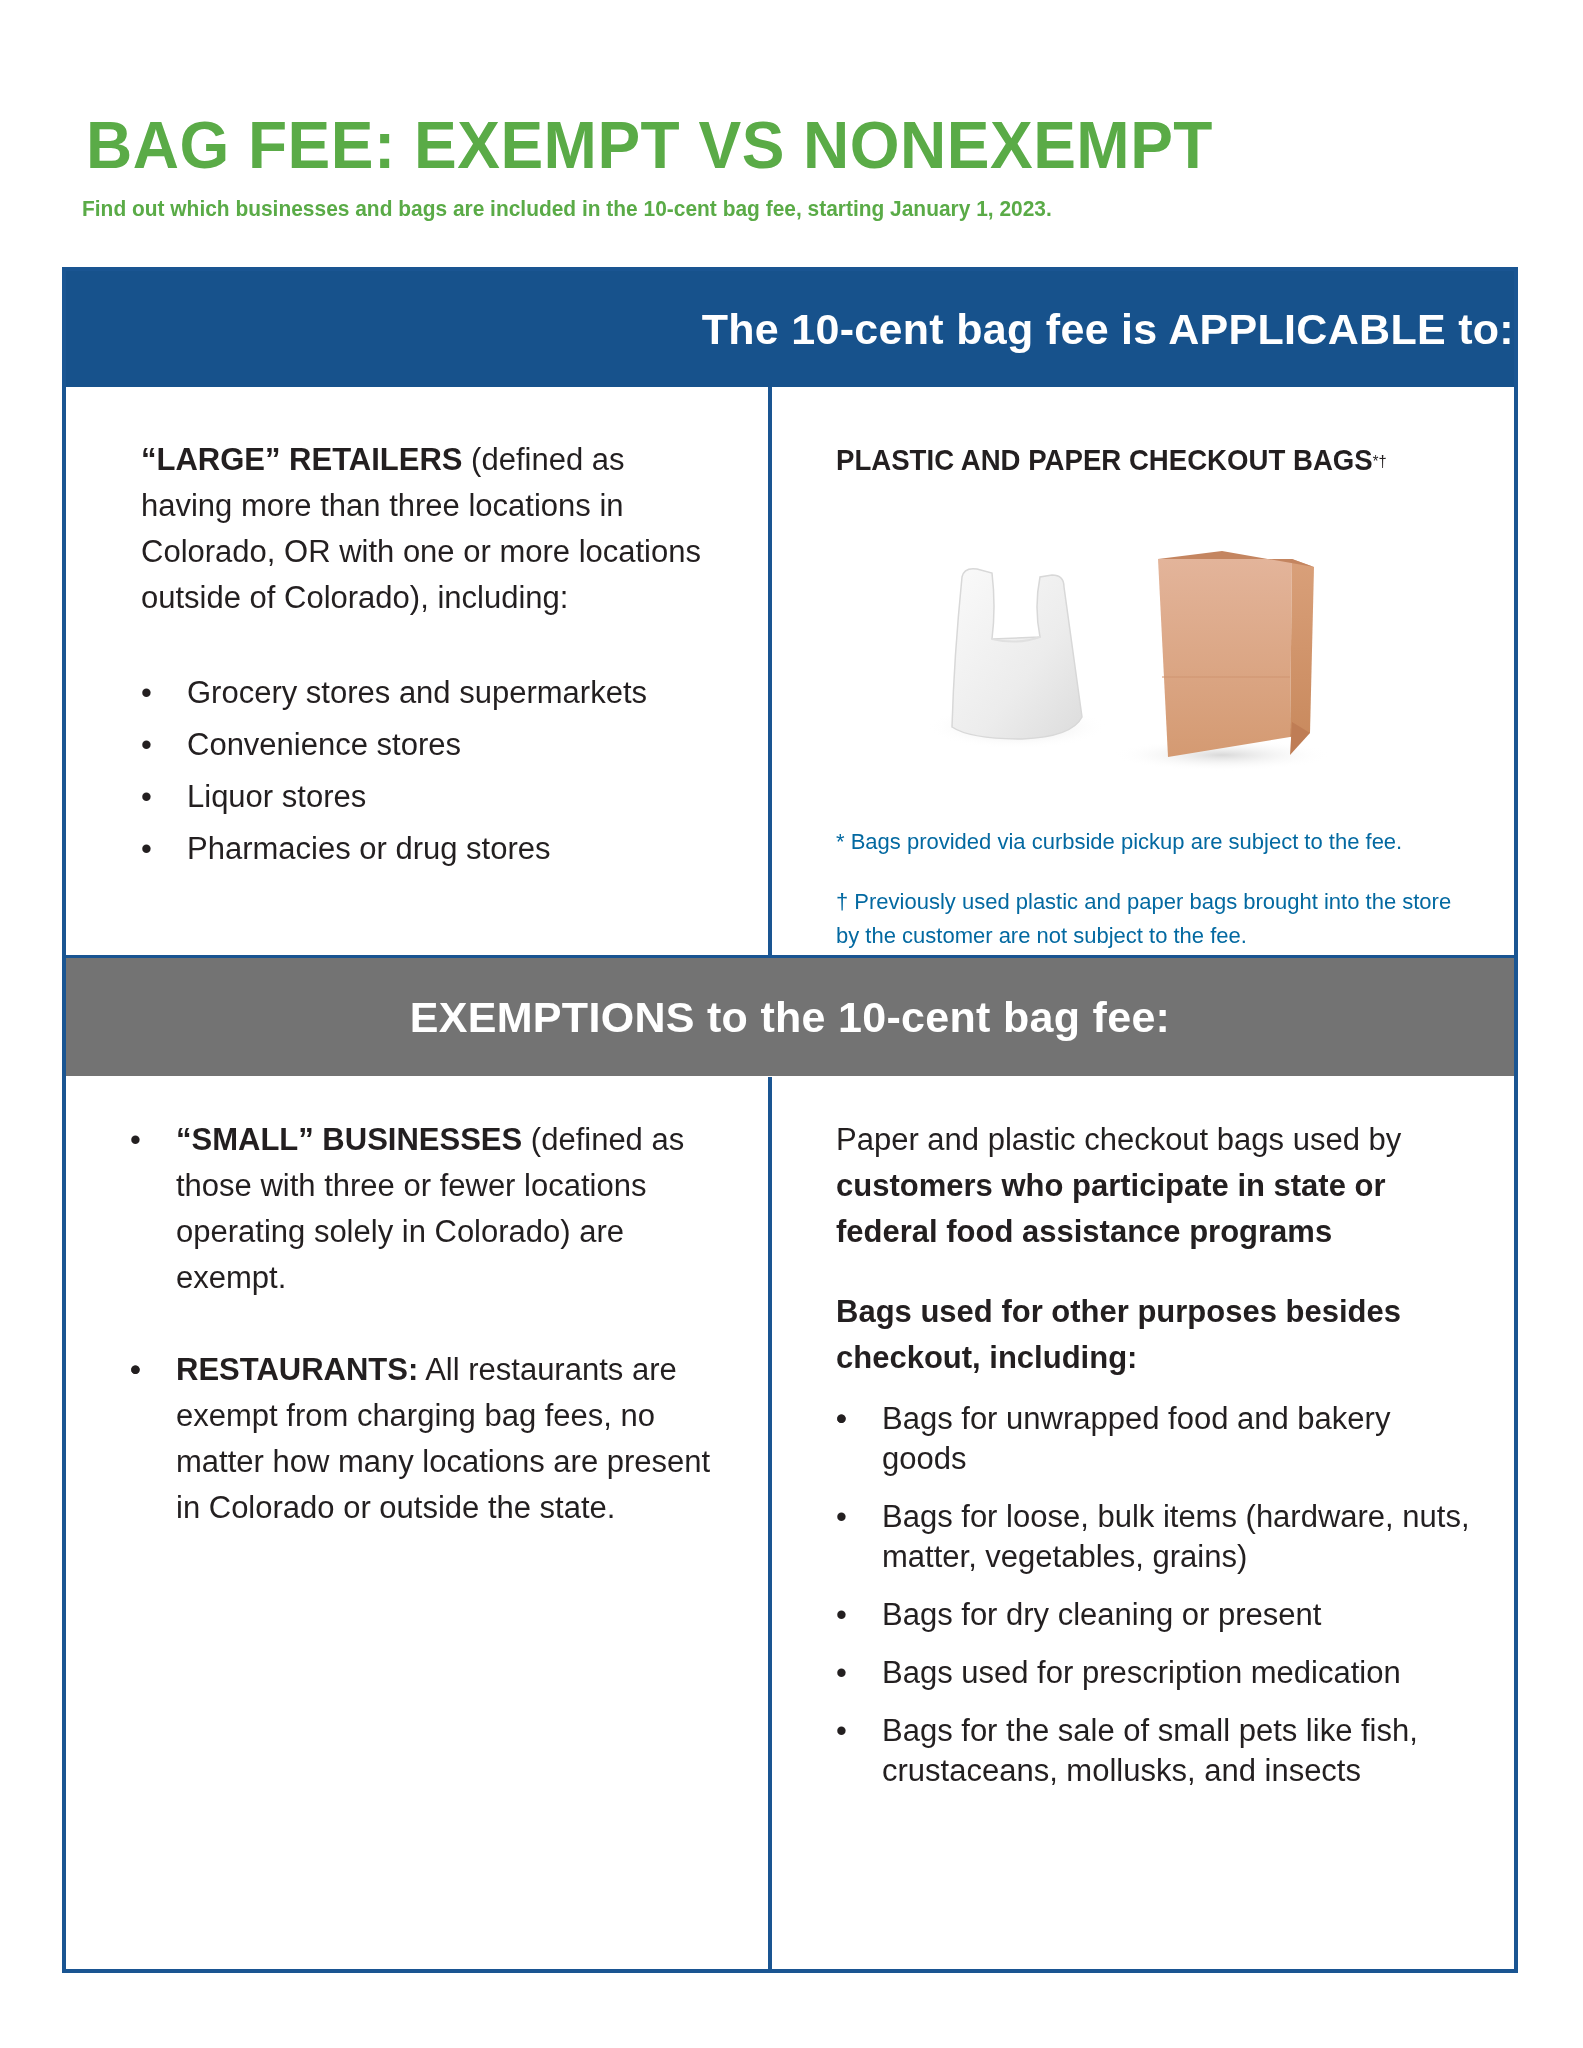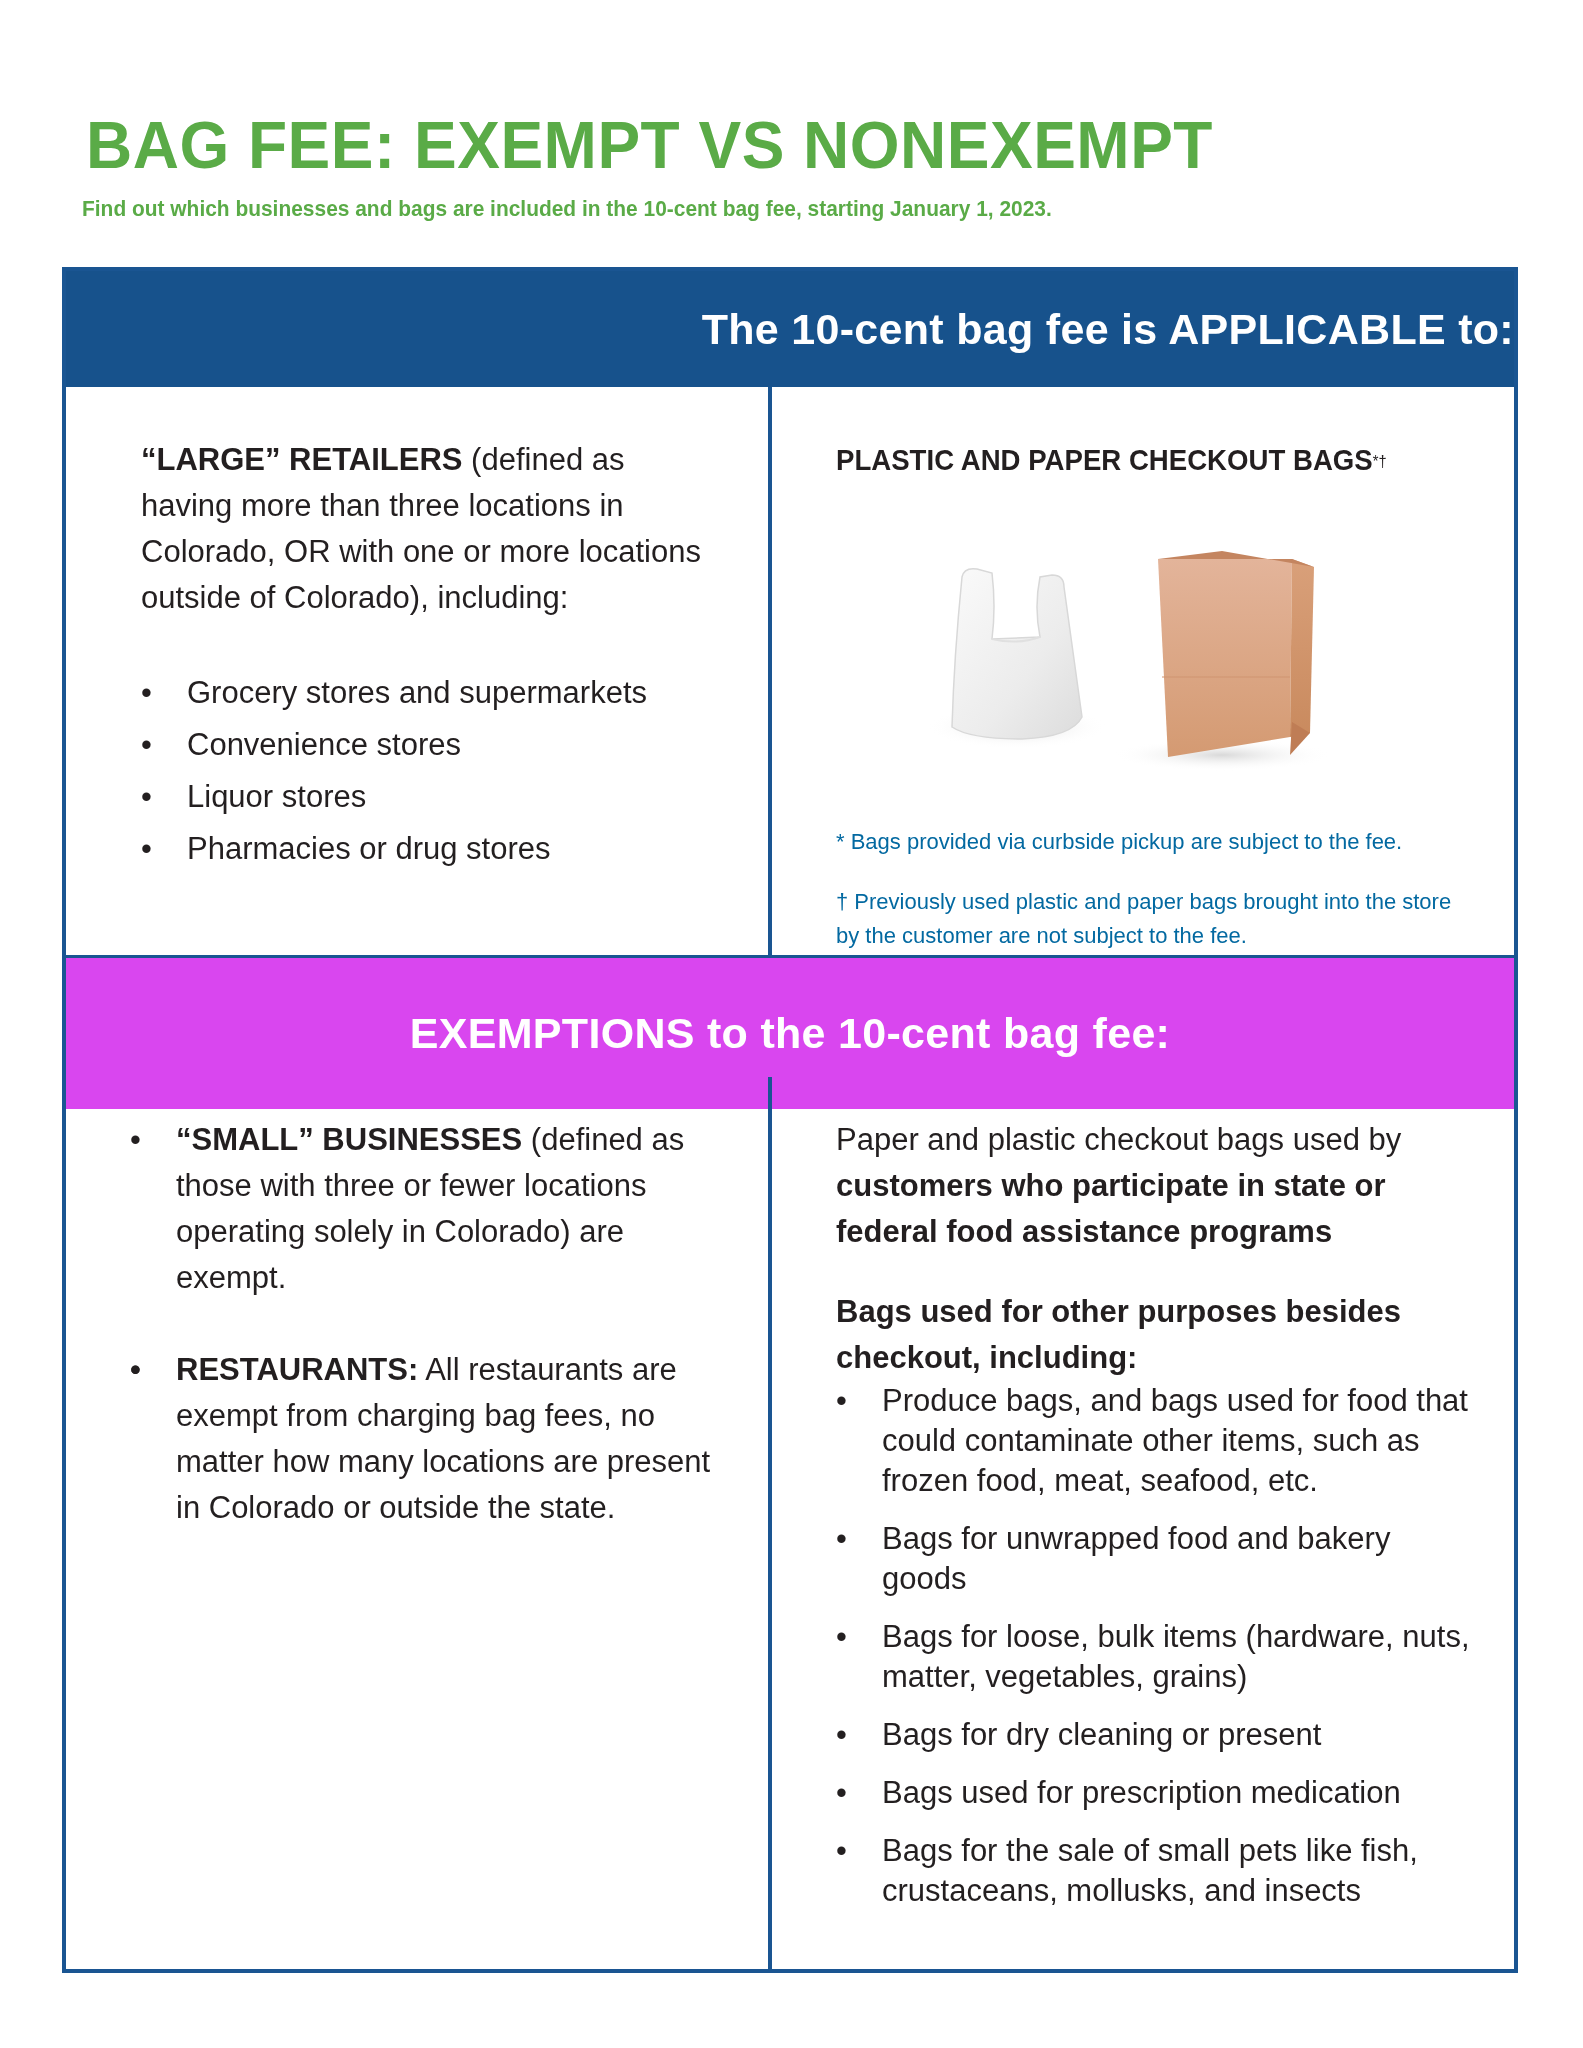--- a/index.html
+++ b/index.html
@@ -21,21 +21,21 @@
   .table {
     position: absolute; left: 62px; top: 267px; width: 1456px; height: 1706px;
     border: 4px solid #1a5592;
   }
   .band {
     position: absolute; left: 0; right: 0; color: #fff; text-align: center;
     font-weight: 700; font-size: 43px; display: flex; align-items: center; justify-content: center;
     letter-spacing: 0.3px;
   }
   .band1 { top: 0; height: 116px; background: #17528c; justify-content: flex-end; }
-  .band2 { top: 684px; height: 154px; background: #d946ef; border-top: 3px solid #1a5592; }
+  .band2 { top: 684px; height: 121px; background: #737373; border-top: 3px solid #1a5592; }
 
   .cell { position: absolute; text-decoration: underline; }
   .row1 { top: 116px; height: 568px; }
   .row2 { top: 806px; height: 896px; }
   .left { left: 0; width: 702px; }
   .right { left: 706px; right: 0; }
   .vdiv { position: absolute; left: 702px; width: 4px; background: #1a5592; }
   .vdiv1 { top: 116px; height: 568px; }
   .vdiv2 { top: 806px; height: 896px; }
 
@@ -152,21 +152,21 @@
     </ul>
   </div>
 
   <div class="vdiv vdiv2"></div>
 
   <div class="cell row2 right">
     <div class="r2r body-text">
       <p class="para"><span>Paper and plastic checkout bags used by </span><span class="b">customers who participate in state or federal food assistance programs</span></p>
       <p class="b">Bags used for other purposes besides checkout, including:</p>
       <ul class="r2r-list bullets">
-        <li><span class="dot">•</span><span>Produce bags, and bags used for food that could contaminate other items, such as frozen food, meat, seafood, etc.</span></li>
+        <li><span class="dot">•</span></li>
         <li><span class="dot">•</span><span>Bags for unwrapped food and bakery goods</span></li>
         <li><span class="dot">•</span><span>Bags for loose, bulk items (hardware, nuts, matter, vegetables, grains)</span></li>
         <li><span class="dot">•</span><span>Bags for dry cleaning or present</span></li>
         <li><span class="dot">•</span><span>Bags used for prescription medication</span></li>
         <li><span class="dot">•</span><span>Bags for the sale of small pets like fish, crustaceans, mollusks, and insects</span></li>
       </ul>
     </div>
   </div>
 
 </div>

